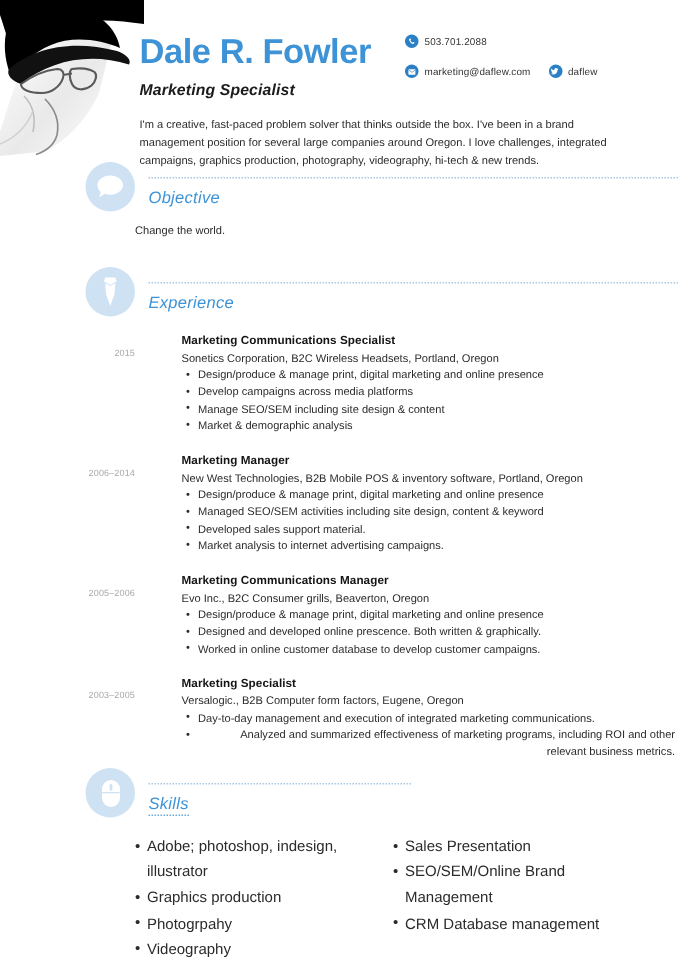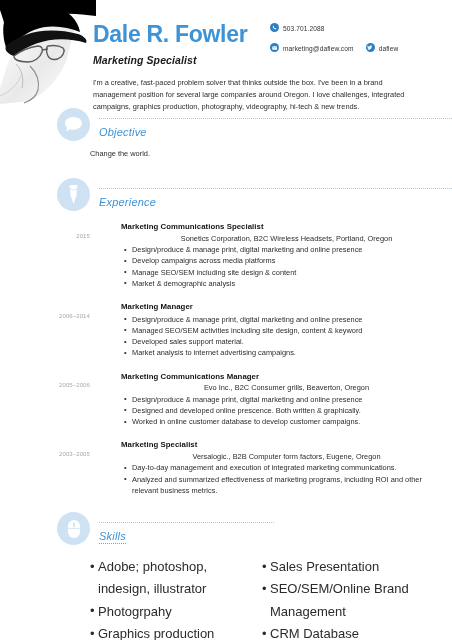--- a/index.html
+++ b/index.html
@@ -161,21 +161,20 @@
     font-size: 7.8px;
     font-weight: bold;
     color: #141414;
     margin-bottom: 2.5px;
     letter-spacing: 0.05px;
   }
   .exp-company {
     font-size: 7.4px;
     color: #2b2b2b;
     margin-bottom: 1.5px;
-    text-align: center;
   }
   .exp-bullets { margin: 0; padding: 0; list-style: none; }
   .exp-bullets li {
     font-size: 7.4px;
     color: #2b2b2b;
     line-height: 1.52;
     padding-left: 11px;
     position: relative;
   }
   .exp-bullets li:before {
@@ -190,21 +189,21 @@
   .skills-cols {
     position: absolute;
     left: 33px;
     top: 44px;
     right: 0;
     display: flex;
   }
   .skills-col { width: 172px; }
   .skills-col ul { margin: 0; padding: 0; list-style: none; }
   .skills-col li {
-    font-size: 13px;
+    font-size: 10px;
     color: #2b2b2b;
     line-height: 1.72;
     padding-left: 8px;
     position: relative;
   }
   .skills-col li:before {
     content: "\2022";
     position: absolute;
     left: 0;
     top: -0.5px;
@@ -302,20 +301,21 @@
           <li>Manage SEO/SEM including site design &amp; content</li>
           <li>Market &amp; demographic analysis</li>
         </ul>
       </div>
     </div>
 
     <div class="exp-item">
       <div class="exp-date">2006–2014</div>
       <div class="exp-body">
         <div class="exp-role">Marketing Manager</div>
+        <div class="exp-company">New West Technologies, B2B Mobile POS &amp; inventory software, Portland, Oregon</div>
         <ul class="exp-bullets">
           <li>Design/produce &amp; manage print, digital marketing and online presence</li>
           <li>Managed SEO/SEM activities including site design, content &amp; keyword</li>
           <li>Developed sales support material.</li>
           <li>Market analysis to internet advertising campaigns.</li>
         </ul>
       </div>
     </div>
 
     <div class="exp-item">
@@ -331,21 +331,21 @@
       </div>
     </div>
 
     <div class="exp-item" style="margin-top:7px;">
       <div class="exp-date">2003–2005</div>
       <div class="exp-body">
         <div class="exp-role">Marketing Specialist</div>
         <div class="exp-company">Versalogic., B2B Computer form factors, Eugene, Oregon</div>
         <ul class="exp-bullets">
           <li>Day-to-day management and execution of integrated marketing communications.</li>
-          <li style="width:318px;">Analyzed and summarized effectiveness of marketing programs, including ROI and other relevant business metrics.</li>
+          <li style="width:318px;text-align:right;">Analyzed and summarized effectiveness of marketing programs, including ROI and other relevant business metrics.</li>
         </ul>
       </div>
     </div>
   </div>
 </div>
 
 <div class="section" style="top:512px;">
   <div class="sec-icon">
     <svg width="14" height="20" viewBox="0 0 14 20">
       <rect x="1" y="1" width="12" height="18" rx="6" fill="#ffffff"></rect>
@@ -353,22 +353,22 @@
       <path d="M1.2 9.4 L12.8 9.4" stroke="#cfe2f3" stroke-width="0.9"></path>
     </svg>
   </div>
   <div class="dots" style="width:175px;"></div>
   <div class="sec-title underlined">Skills</div>
 
   <div class="skills-cols">
     <div class="skills-col">
       <ul>
         <li>Adobe; photoshop, indesign, illustrator</li>
+        <li>Graphics production</li>
         <li>Photogrpahy</li>
-        <li>Graphics production</li>
         <li>Videography</li>
       </ul>
     </div>
     <div class="skills-col">
       <ul>
         <li>Sales Presentation</li>
         <li>SEO/SEM/Online Brand Management</li>
         <li>CRM Database management</li>
       </ul>
     </div>

